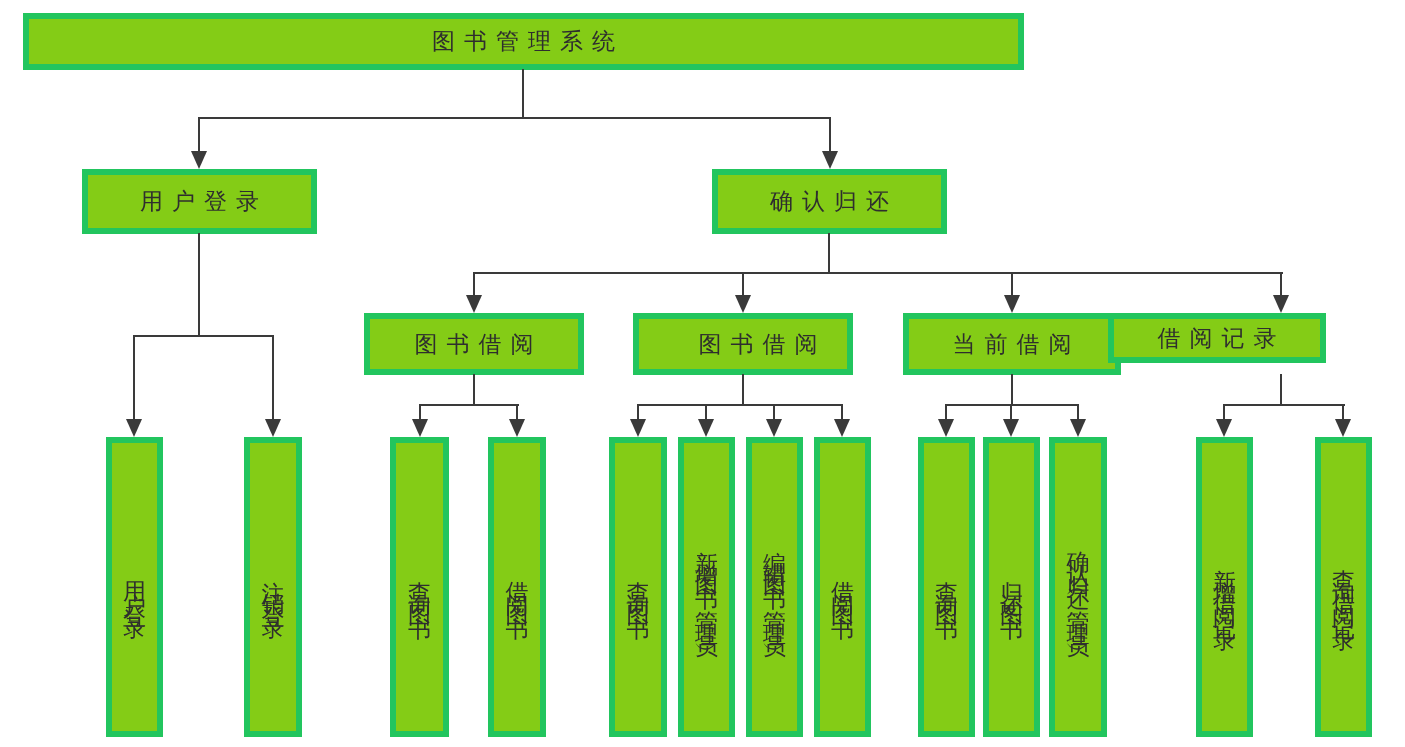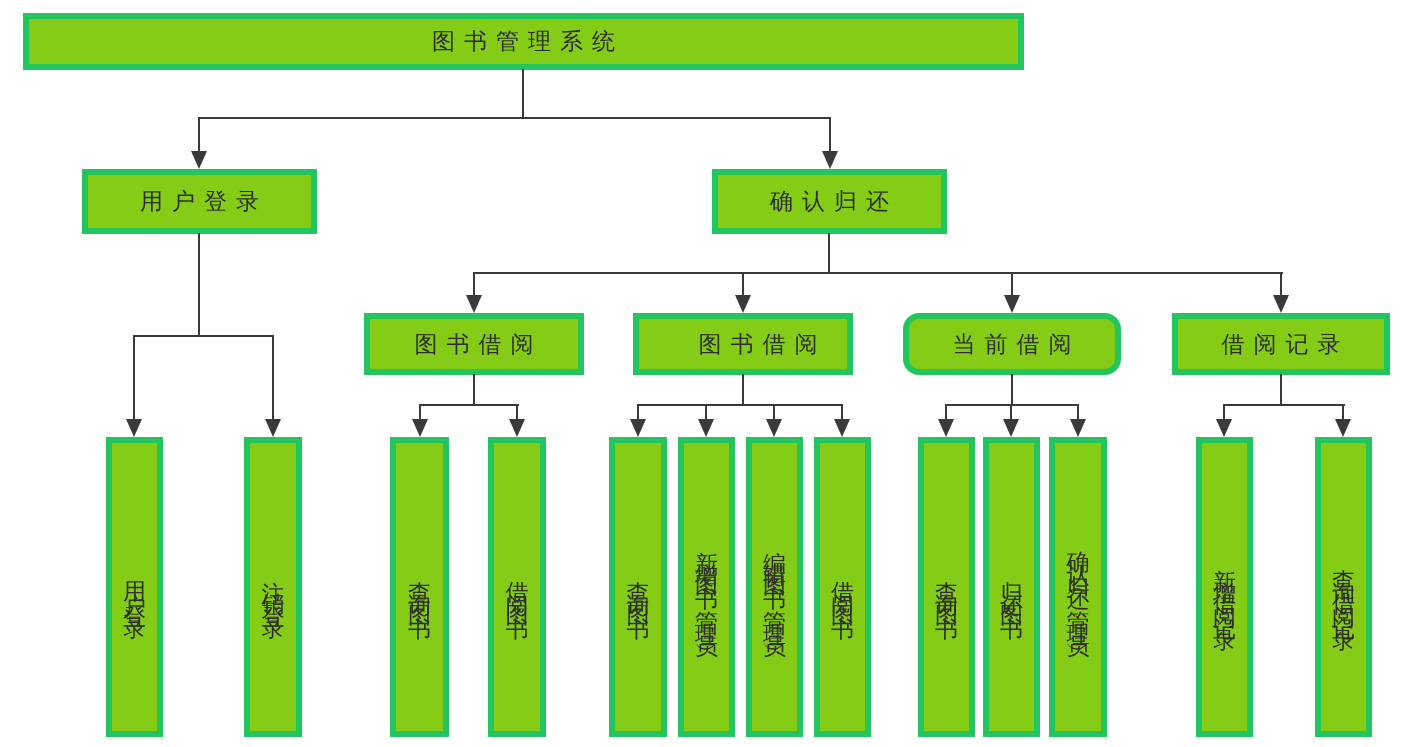--- a/index.html
+++ b/index.html
@@ -76,25 +76,25 @@
   </div>
 
   <div class="box" style="left:364px; top:313px; width:220px; height:62px;">
     <span class="hlbl">图书借阅</span>
   </div>
 
   <div class="box" style="left:633px; top:313px; width:220px; height:62px;padding-left:30px;">
     <span class="hlbl">图书借阅</span>
   </div>
 
-  <div class="box" style="left:903px; top:313px; width:218px; height:62px;border-radius:16px;">
+  <div class="box" style="left:903px; top:313px; width:218px; height:62px;">
     <span class="hlbl">当前借阅</span>
   </div>
 
-  <div class="box" style="left:1172px; top:313px; width:218px; height:62px;text-align:center;">
+  <div class="box" style="left:1108px; top:313px; width:218px; height:50px;text-align:center;">
     <span class="hlbl">借阅记录</span>
   </div>
 
   <div class="box" style="left:106px; top:437px; width:57px; height:300px;">
     <span class="vlbl">用户登录</span>
   </div>
 
   <div class="box" style="left:244px; top:437px; width:58px; height:300px;">
     <span class="vlbl">注销登录</span>
   </div>

